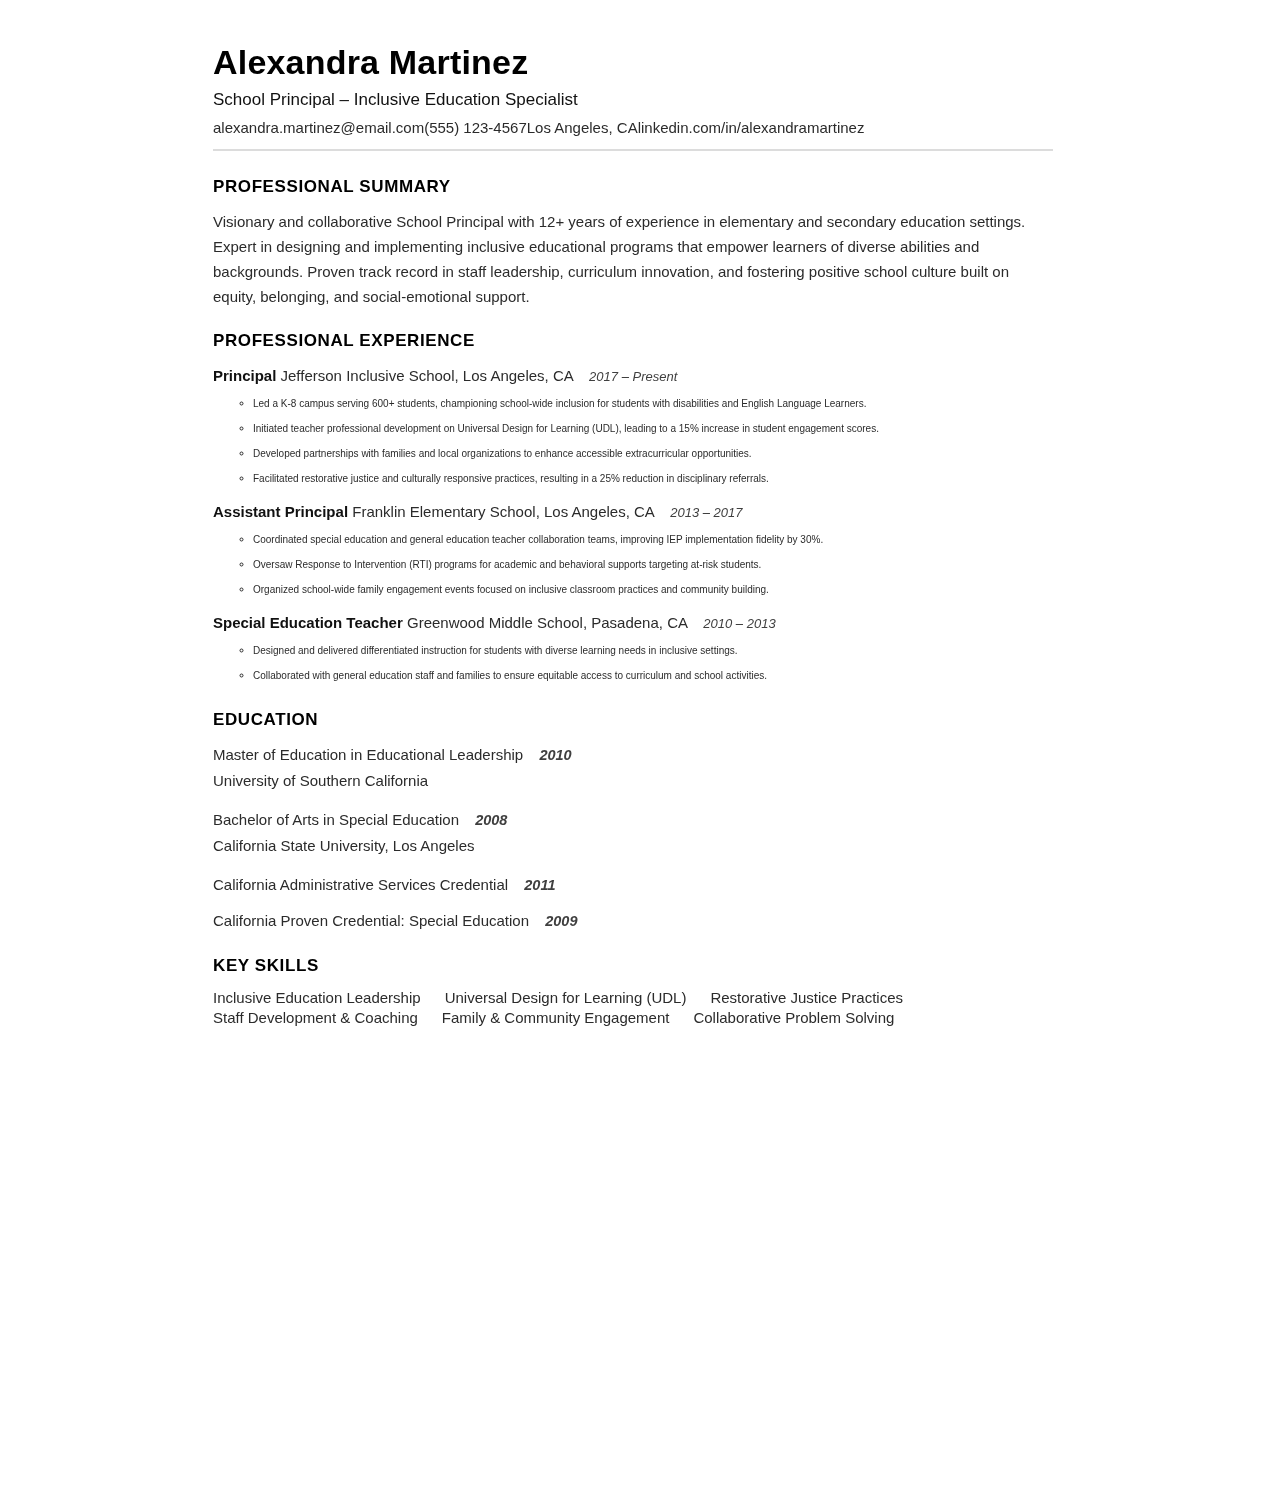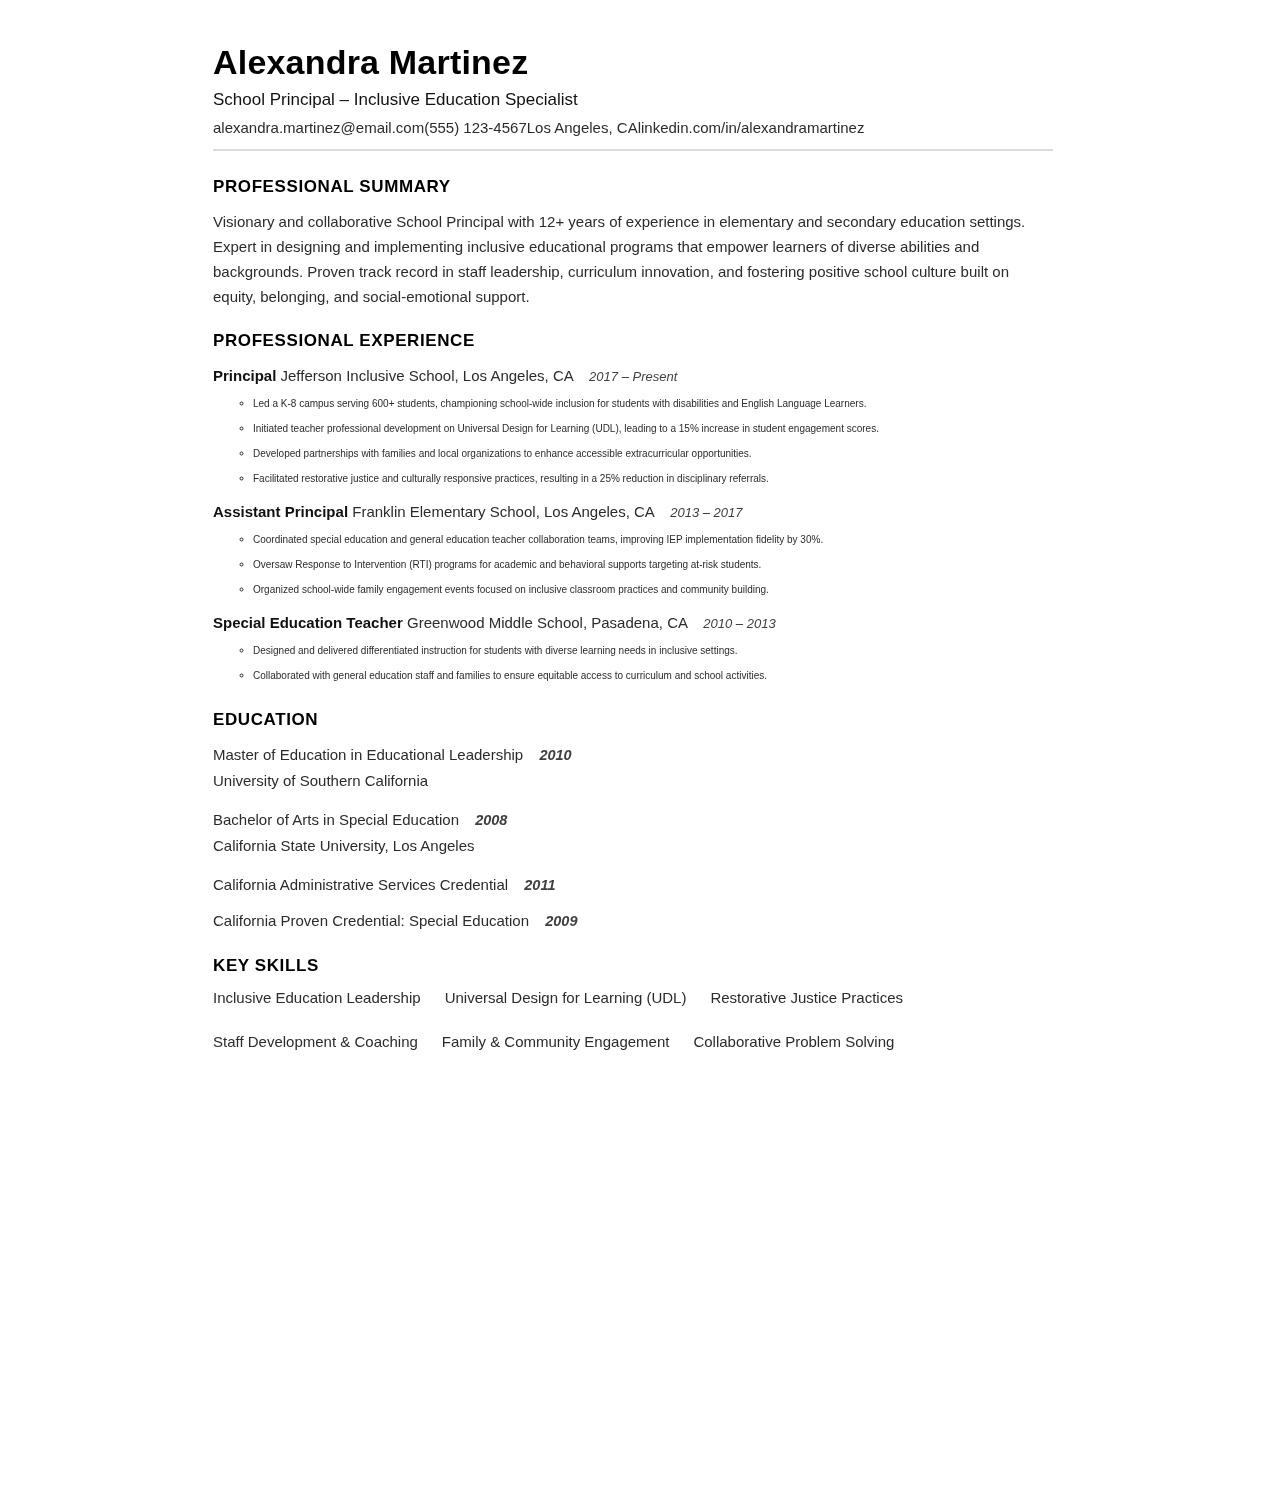--- a/index.html
+++ b/index.html
@@ -92,21 +92,21 @@
   .year {
     font-style: italic;
     color: #3f3f3f;
     font-size: 14.5px;
     margin-left: 12px;
     font-weight: bold;
   }
   .skills-list {
     display: flex;
     flex-wrap: wrap;
-    gap: 24px 24px;
+    gap: 0 24px;
     font-size: 15px;
     line-height: 20px;
     margin: 0;
     max-width: 840px;
   }
 </style>
 </head>
 <body>
 
 <div class="page">

